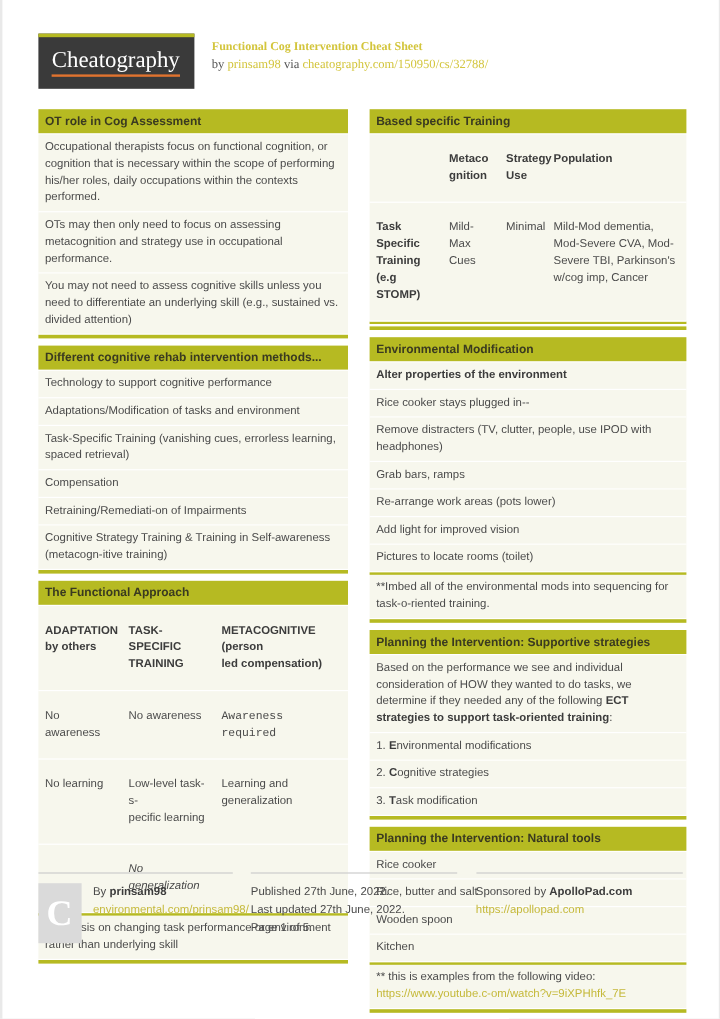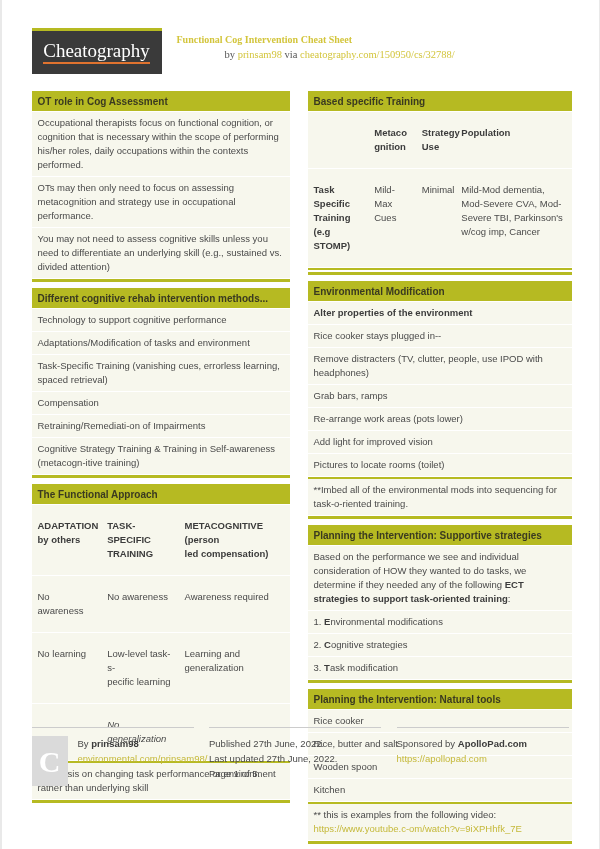--- a/index.html
+++ b/index.html
@@ -18,21 +18,21 @@
   .page{position:relative;width:597px;height:849px;background:#fff;margin:0 auto;overflow:hidden;}
 
   
   .header{display:flex;align-items:flex-start;padding:28px 30px 0 30px;}
   .logo-box{background:var(--logo-bg);border-top:3px solid var(--theme);width:130px;height:46px;
     display:flex;align-items:center;justify-content:center;flex:none;}
   .logo-text{font-family:"Liberation Serif",serif;color:#fff;font-size:19px;
     border-bottom:2px solid var(--logo-underline);padding-bottom:1px;line-height:1.1;}
   .title-block{margin-left:15px;padding-top:6px;}
   .doc-title{font-family:"Liberation Serif",serif;font-weight:bold;font-size:10px;color:var(--title-gold);}
-  .doc-byline{font-family:"Liberation Serif",serif;font-size:10.5px;color:#555;margin-top:4px;margin-left:48px;}
+  .doc-byline{font-family:"Liberation Serif",serif;font-size:10.5px;color:#555;margin-top:4px;}
   .doc-byline .glink{color:var(--title-gold);text-decoration:none;}
 
   
   .cols{display:flex;gap:18px;padding:17px 30px 0 30px;align-items:flex-start;}
   .col{display:flex;flex-direction:column;}
   .col-left{width:258px;flex:none;}
   .col-right{width:264px;flex:none;}
   .section{margin-bottom:6px;}
   .sec-header{background:var(--theme);color:var(--header-text);font-weight:bold;font-size:10px;
     padding:5px 6px 4px 6px;margin-bottom:1px;}
@@ -100,21 +100,21 @@
               <div class="t-cell" style="width: 27%;">ADAPTATION
 by others</div>
               <div class="t-cell" style="width: 30%;">TASK-SPECIFIC
 TRAINING</div>
               <div class="t-cell" style="width: 43%;">METACOGNITIVE (person
 led compensation)</div>
             </div>
             <div class="t-row">
               <div class="t-cell" style="width: 27%;">No awareness</div>
               <div class="t-cell" style="width: 30%;">No awareness</div>
-              <div class="t-cell" style="width: 43%;">Awareness required</div>
+              <div class="t-cell" style="width: 43%; font-family: Liberation Mono, monospace;">Awareness required</div>
             </div>
             <div class="t-row">
               <div class="t-cell" style="width: 27%;">No learning</div>
               <div class="t-cell" style="width: 30%;">Low-level task-s-
 pecific learning</div>
               <div class="t-cell" style="width: 43%;">Learning and generalization</div>
             </div>
             <div class="t-row">
               <div class="t-cell" style="width: 27%;"></div>
               <div class="t-cell" style="width: 30%; font-style: italic;">No generalization</div>

